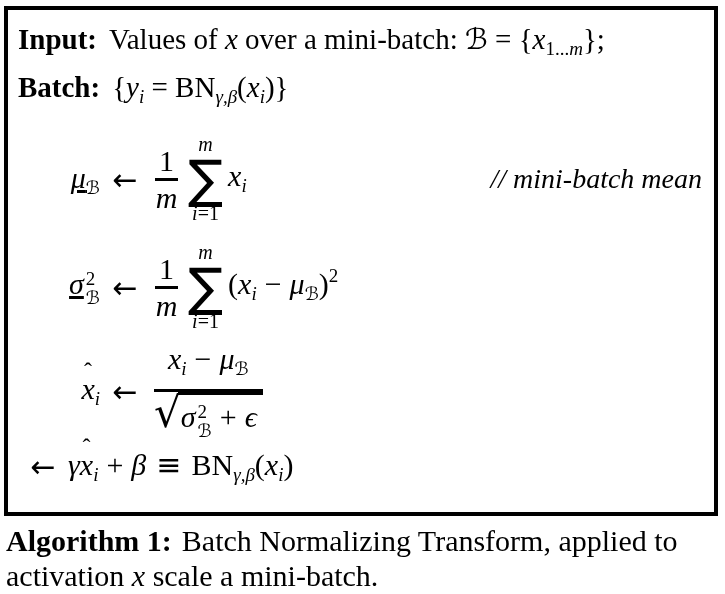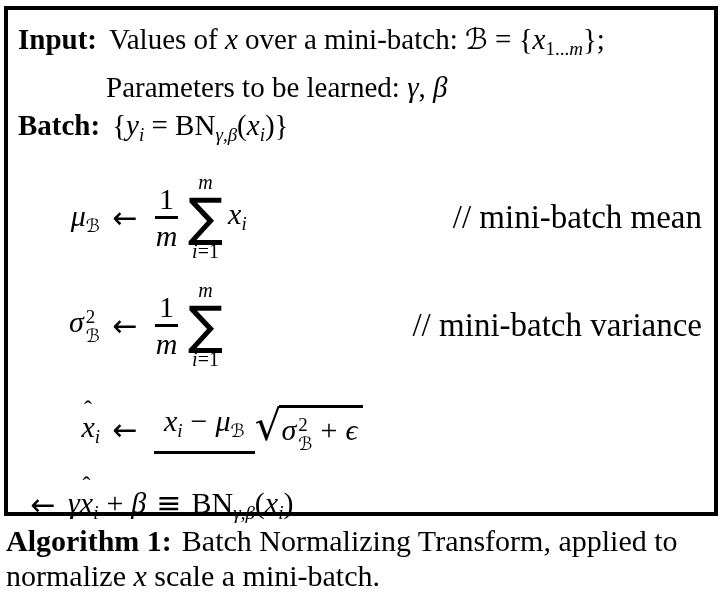--- a/index.html
+++ b/index.html
@@ -23,33 +23,33 @@
   .sb{font-size:19px;vertical-align:-6px;}
   .sp{font-size:19px;vertical-align:12px;}
   .sb.cal{font-size:18px;}
   
   .eqs{margin-top:14px;}
   .eq-row{display:flex;align-items:center;font-size:30px;}
   .eq-row.r1{height:98px;margin-bottom:10px;}
   .eq-row.r2{height:98px;margin-bottom:8px;}
   .eq-row.r3{height:94px;margin-bottom:6px;}
   .eq-row.r4{height:44px;}
-  .lhs{width:82px;text-align:right;white-space:nowrap;}
+  .lhs{width:82px;text-align:right;white-space:nowrap;text-decoration:underline;}
   .arrow{width:50px;text-align:center;font-family:"DejaVu Sans",sans-serif;}
   .rhs{white-space:nowrap;}
-  .comment{flex:1;text-align:right;font-size:33px;white-space:nowrap;padding-right:2px;}
+  .comment{flex:1;text-align:right;font-size:28px;white-space:nowrap;padding-right:2px;font-style:italic;}
   .op{margin:0 8px;}
   .rel{margin:0 10px;}
   .frac{display:inline-flex;flex-direction:column;align-items:center;vertical-align:middle;margin:0 5px;}
   .frac .fn{line-height:33px;padding:0 4px 1px;border-bottom:3px solid #000;}
   .frac .fd{line-height:33px;}
   .sum{display:inline-flex;flex-direction:column;align-items:center;vertical-align:middle;margin:0 5px;line-height:1;}
   .sum .lim{font-size:20px;line-height:21px;}
   .sum .ssym{font-size:52px;line-height:48px;font-family:"DejaVu Sans",sans-serif;}
-  .bigfrac{display:inline-flex;flex-direction:row;align-items:center;vertical-align:middle;margin:11px 4px;}
+  .bigfrac{display:inline-flex;flex-direction:column;align-items:center;vertical-align:middle;margin:11px 4px;}
   .bigfrac .fn{border-bottom:3px solid #000;align-self:stretch;text-align:center;padding:0 10px 3px;line-height:34px;}
   .bigfrac .fd{padding-top:0px;line-height:40px;}
   .sqrt{display:inline-flex;align-items:flex-start;}
   .sqrt .rad{font-size:42px;line-height:42px;margin-right:-3px;font-family:"DejaVu Sans",sans-serif;}
   .sqrt .rc{border-top:3px solid #000;padding:2px 6px 0 3px;}
   .ss{display:inline-flex;flex-direction:column;align-items:flex-start;vertical-align:middle;font-size:19px;line-height:19px;margin-left:2px;}
   .ss .cal{font-size:18px;}
   .hat{position:relative;display:inline-block;}
   .hat .hm{position:absolute;left:50%;top:-13px;transform:translateX(-50%);font-size:24px;line-height:1;font-style:normal;}
   
@@ -66,25 +66,20 @@
 
     <div class="hline">
       <span class="io-label">Input:</span><span>Values of</span>
       <span class="it">x</span>
       <span>over a mini-batch:</span>
       <span class="cal">ℬ</span>
       <span>=</span>
       <span><span>{</span><span class="it">x</span><span class="sb">1...</span><span class="sb it">m</span><span>};</span></span>
     </div>
 
-    <div class="hline params-line">
-      <span>Parameters to be learned:</span>
-      <span><span class="it">γ</span><span>,</span></span>
-      <span class="it">β</span>
-    </div>
 
     <div class="hline">
       <span class="io-label">Batch:</span><span><span>{</span><span class="it">y</span><span class="sb it">i</span></span>
       <span>=</span>
       <span><span>BN</span><span class="sb it">γ,β</span><span>(</span><span class="it">x</span><span class="sb it">i</span><span>)</span><span>}</span></span>
     </div>
 
     <div class="eqs">
 
       <div class="eq-row r1">
@@ -107,22 +102,21 @@
               <span class="cal">ℬ</span>
             </span></div>
         <div class="arrow">←</div>
         <div class="rhs"><span class="frac">
               <span class="fn">1</span>
               <span class="fd it">m</span>
             </span><span class="sum">
               <span class="lim it">m</span>
               <span class="ssym">∑</span>
               <span class="lim"><span class="it">i</span><span>=1</span></span>
-            </span></div>
-        <div class="comment">// mini-batch variance</div>
+            </span><span><span>(</span><span class="it">x</span><span class="sb it">i</span><span class="op">−</span><span class="it">μ</span><span class="sb cal">ℬ</span><span>)</span><span class="sp">2</span></span></div>
       </div>
 
       <div class="eq-row r3">
         <div class="lhs"><span class="hat"><span class="it">x</span><span class="hm">ˆ</span></span><span class="sb it">i</span></div>
         <div class="arrow">←</div>
         <div class="rhs"><span class="bigfrac">
               <span class="fn"><span class="it">x</span><span class="sb it">i</span><span class="op">−</span><span class="it">μ</span><span class="sb cal">ℬ</span></span>
               <span class="fd"><span class="sqrt">
                   <span class="rad">√</span>
                   <span class="rc"><span class="it">σ</span><span class="ss">
@@ -139,19 +133,19 @@
       </div>
 
     </div>
   </div>
 
   <div class="caption">
     <div class="cap-line">
       <span class="cap-label">Algorithm 1:</span><span>Batch Normalizing Transform, applied to</span>
     </div>
     <div class="cap-line">
-      <span>normalize</span>
+      <span>activation</span>
       <span class="it">x</span>
       <span>scale a mini-batch.</span>
     </div>
   </div>
 
 </div>
 
 </body></html>

